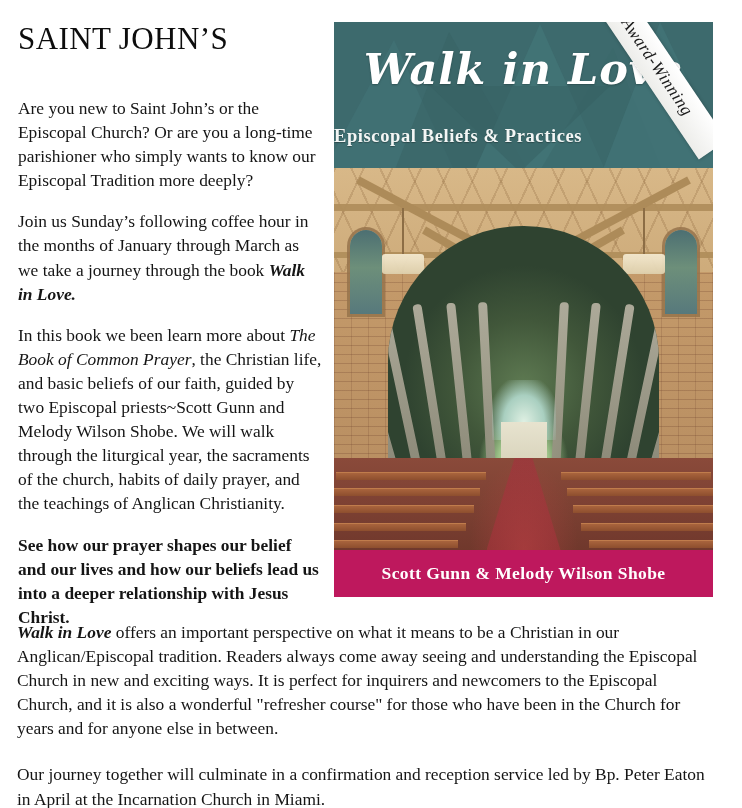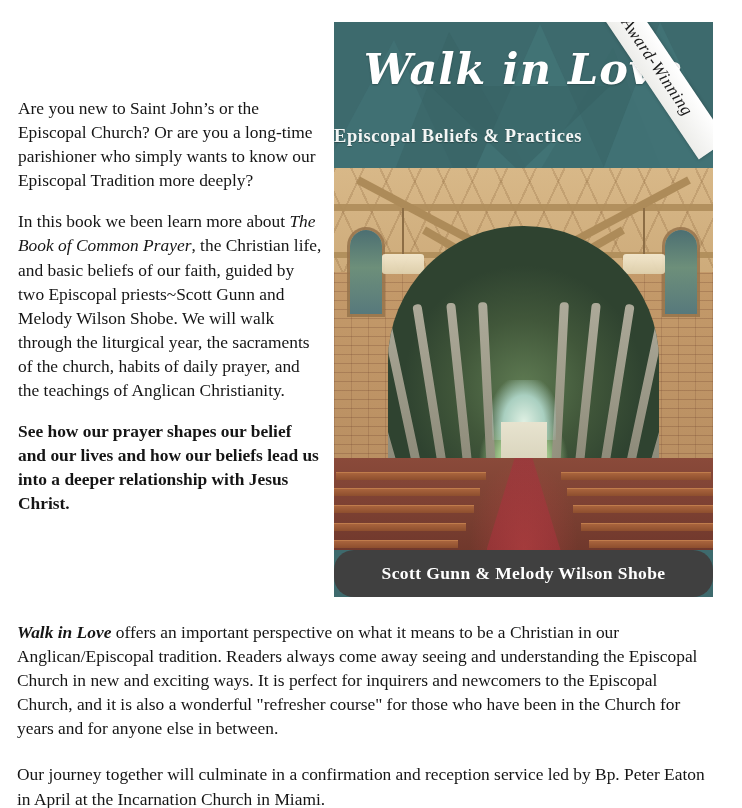--- a/index.html
+++ b/index.html
@@ -253,24 +253,23 @@
     color: #1a1a1a;
     letter-spacing: 0.6px;
     white-space: nowrap;
   }
 
   
   .author-band {
     position: absolute;
     left: 0; bottom: 0;
     width: 379px; height: 47px;
-    background: #404040;
+    background: #be185d;
     display: flex; align-items: center; justify-content: center;
     z-index: 5;
-    border-radius: 20px;
   }
   .author-band span {
     color: #ffffff;
     font-family: "Liberation Serif", serif;
     font-weight: bold;
     font-size: 17.5px;
     letter-spacing: 0.4px;
   }
 
   
@@ -285,28 +284,32 @@
     font-size: 17.4px;
     line-height: 1.385;
     color: #151515;
   }
   .bottom-col p:last-child { margin-bottom: 0; }
 </style>
 </head>
 <body>
 
 <div class="heading-block">
+  <div class="title-main">SAINT JOHN’S</div>
 </div>
 
 <div class="left-col">
 
   <p>
     <span>Are you new to Saint John’s or the Episcopal Church? Or are you a long-time parishioner who simply wants to know our Episcopal Tradition more deeply?</span>
   </p>
 
+  <p>
+    <span>Join us Sunday’s following coffee hour in the months of January through March as we take a journey through the book </span><b class="bi">Walk in Love.</b>
+  </p>
 
   <p>
     <span>In this book we been learn more about </span><i class="ital">The Book of Common Prayer</i><span>, the Christian life, and basic beliefs of our faith, guided by two Episcopal priests~Scott Gunn and Melody Wilson Shobe. We will walk through the liturgical year, the sacraments of the church, habits of daily prayer, and the teachings of Anglican Christianity.</span>
   </p>
 
   <p>
     <span>See how our prayer shapes our belief and our lives and how our beliefs lead us into a deeper relationship with Jesus Christ.</span>
   </p>
 
 </div>

